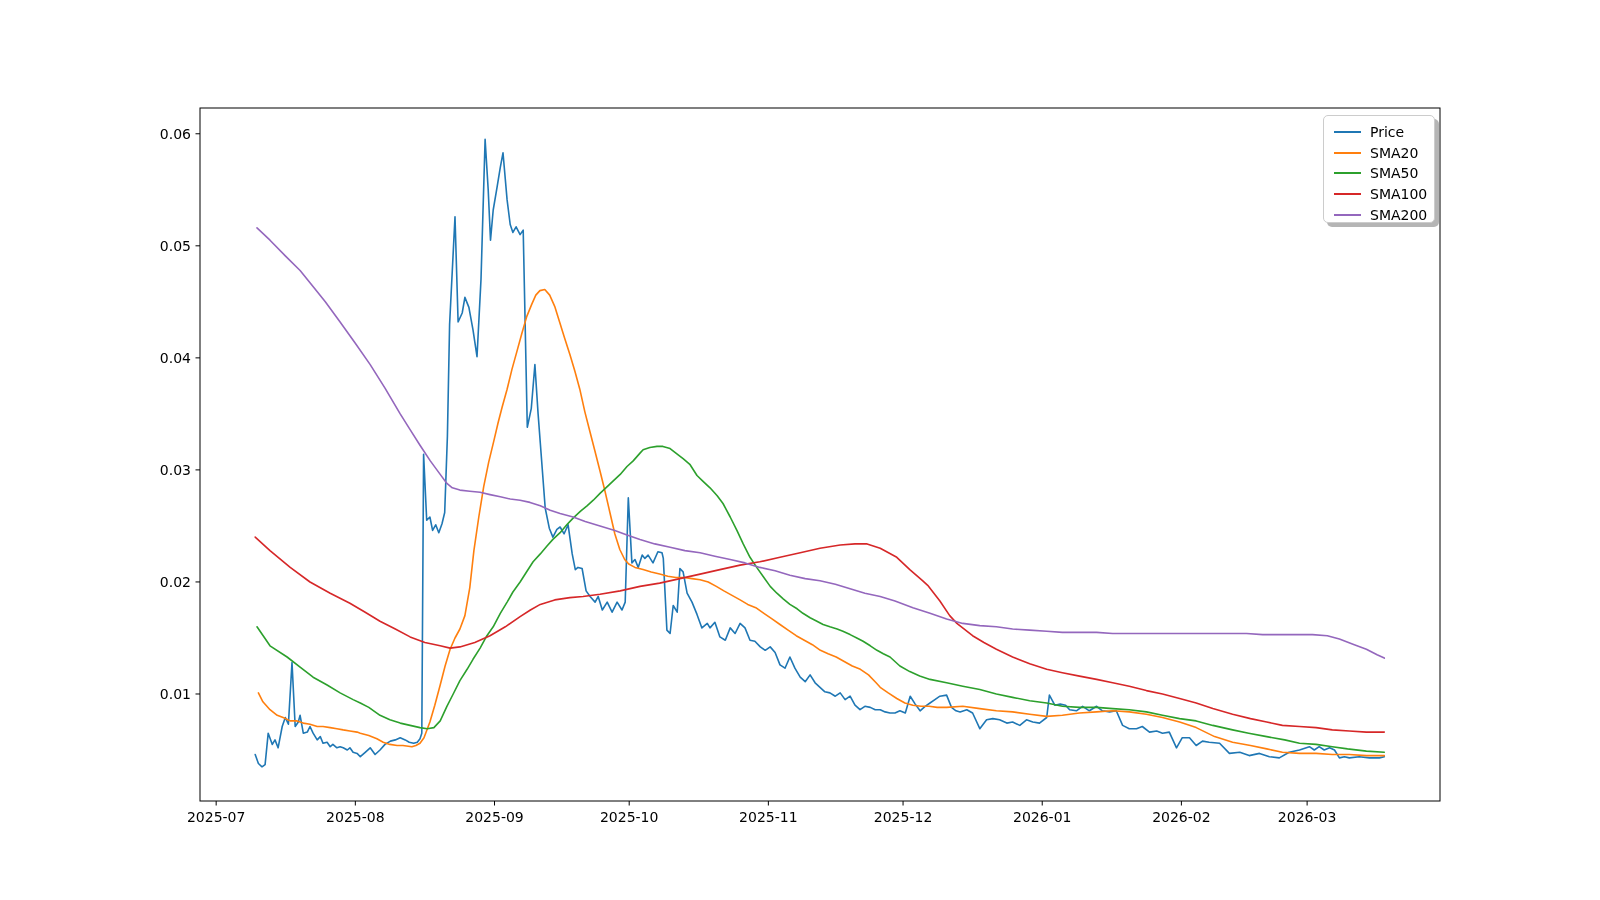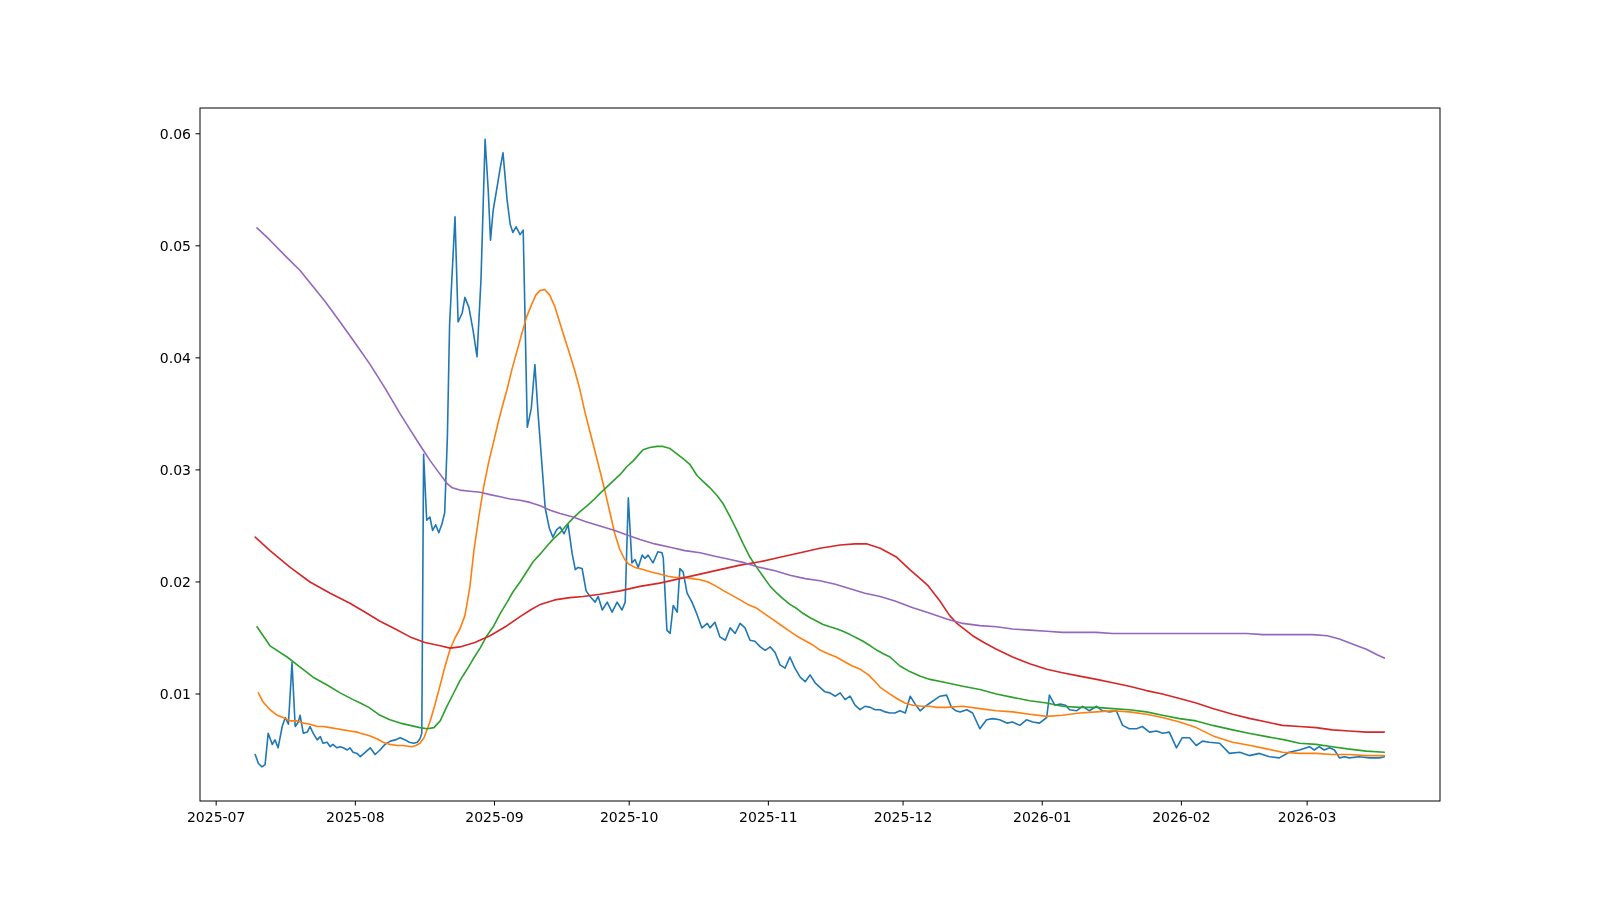--- a/index.html
+++ b/index.html
@@ -62,13 +62,35 @@
         <text x="1181.4047791455464" y="822" text-anchor="middle" font-size="14px" fill="#000000">2026-02</text>
         <text x="1307.1107892831278" y="822" text-anchor="middle" font-size="14px" fill="#000000">2026-03</text>
         <text x="191" y="698.9967663702506" text-anchor="end" font-size="14px" fill="#000000">0.01</text>
         <text x="191" y="586.9514955537591" text-anchor="end" font-size="14px" fill="#000000">0.02</text>
         <text x="191" y="474.9062247372676" text-anchor="end" font-size="14px" fill="#000000">0.03</text>
         <text x="191" y="362.86095392077607" text-anchor="end" font-size="14px" fill="#000000">0.04</text>
         <text x="191" y="250.81568310428452" text-anchor="end" font-size="14px" fill="#000000">0.05</text>
         <text x="191" y="138.77041228779308" text-anchor="end" font-size="14px" fill="#000000">0.06</text>
       </g>
   </svg>
+  <div id="legend-box" style="left: 1323px; top: 115px; width: 112px; height: 108px; border-color: rgb(204, 204, 204); background: rgb(255, 255, 255);">
+      <div class="legend-row">
+        <span class="legend-sample" style="border-top-color: rgb(31, 119, 180);"></span>
+        <span class="legend-label">Price</span>
+      </div>
+      <div class="legend-row">
+        <span class="legend-sample" style="border-top-color: rgb(255, 127, 14);"></span>
+        <span class="legend-label">SMA20</span>
+      </div>
+      <div class="legend-row">
+        <span class="legend-sample" style="border-top-color: rgb(44, 160, 44);"></span>
+        <span class="legend-label">SMA50</span>
+      </div>
+      <div class="legend-row">
+        <span class="legend-sample" style="border-top-color: rgb(214, 39, 40);"></span>
+        <span class="legend-label">SMA100</span>
+      </div>
+      <div class="legend-row">
+        <span class="legend-sample" style="border-top-color: rgb(148, 103, 189);"></span>
+        <span class="legend-label">SMA200</span>
+      </div>
+    </div>
 </div>
 
 </body></html>

